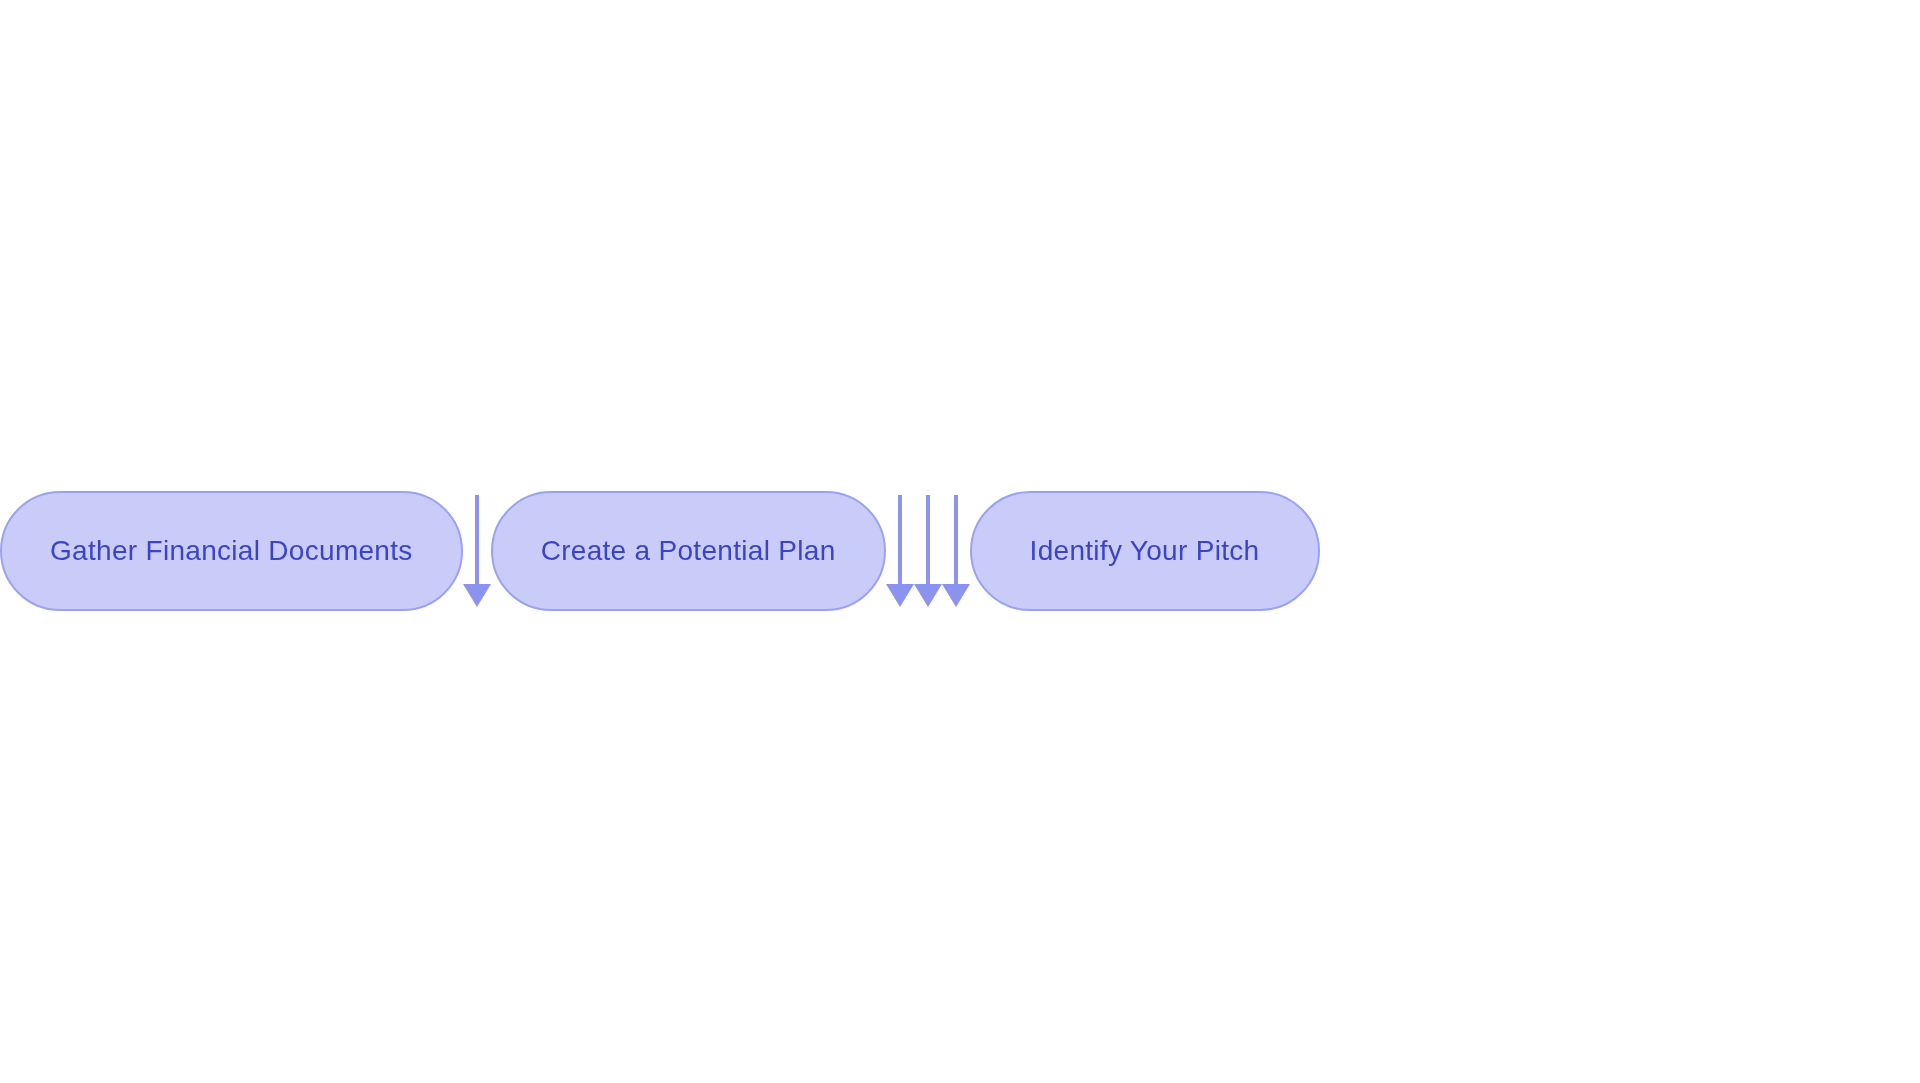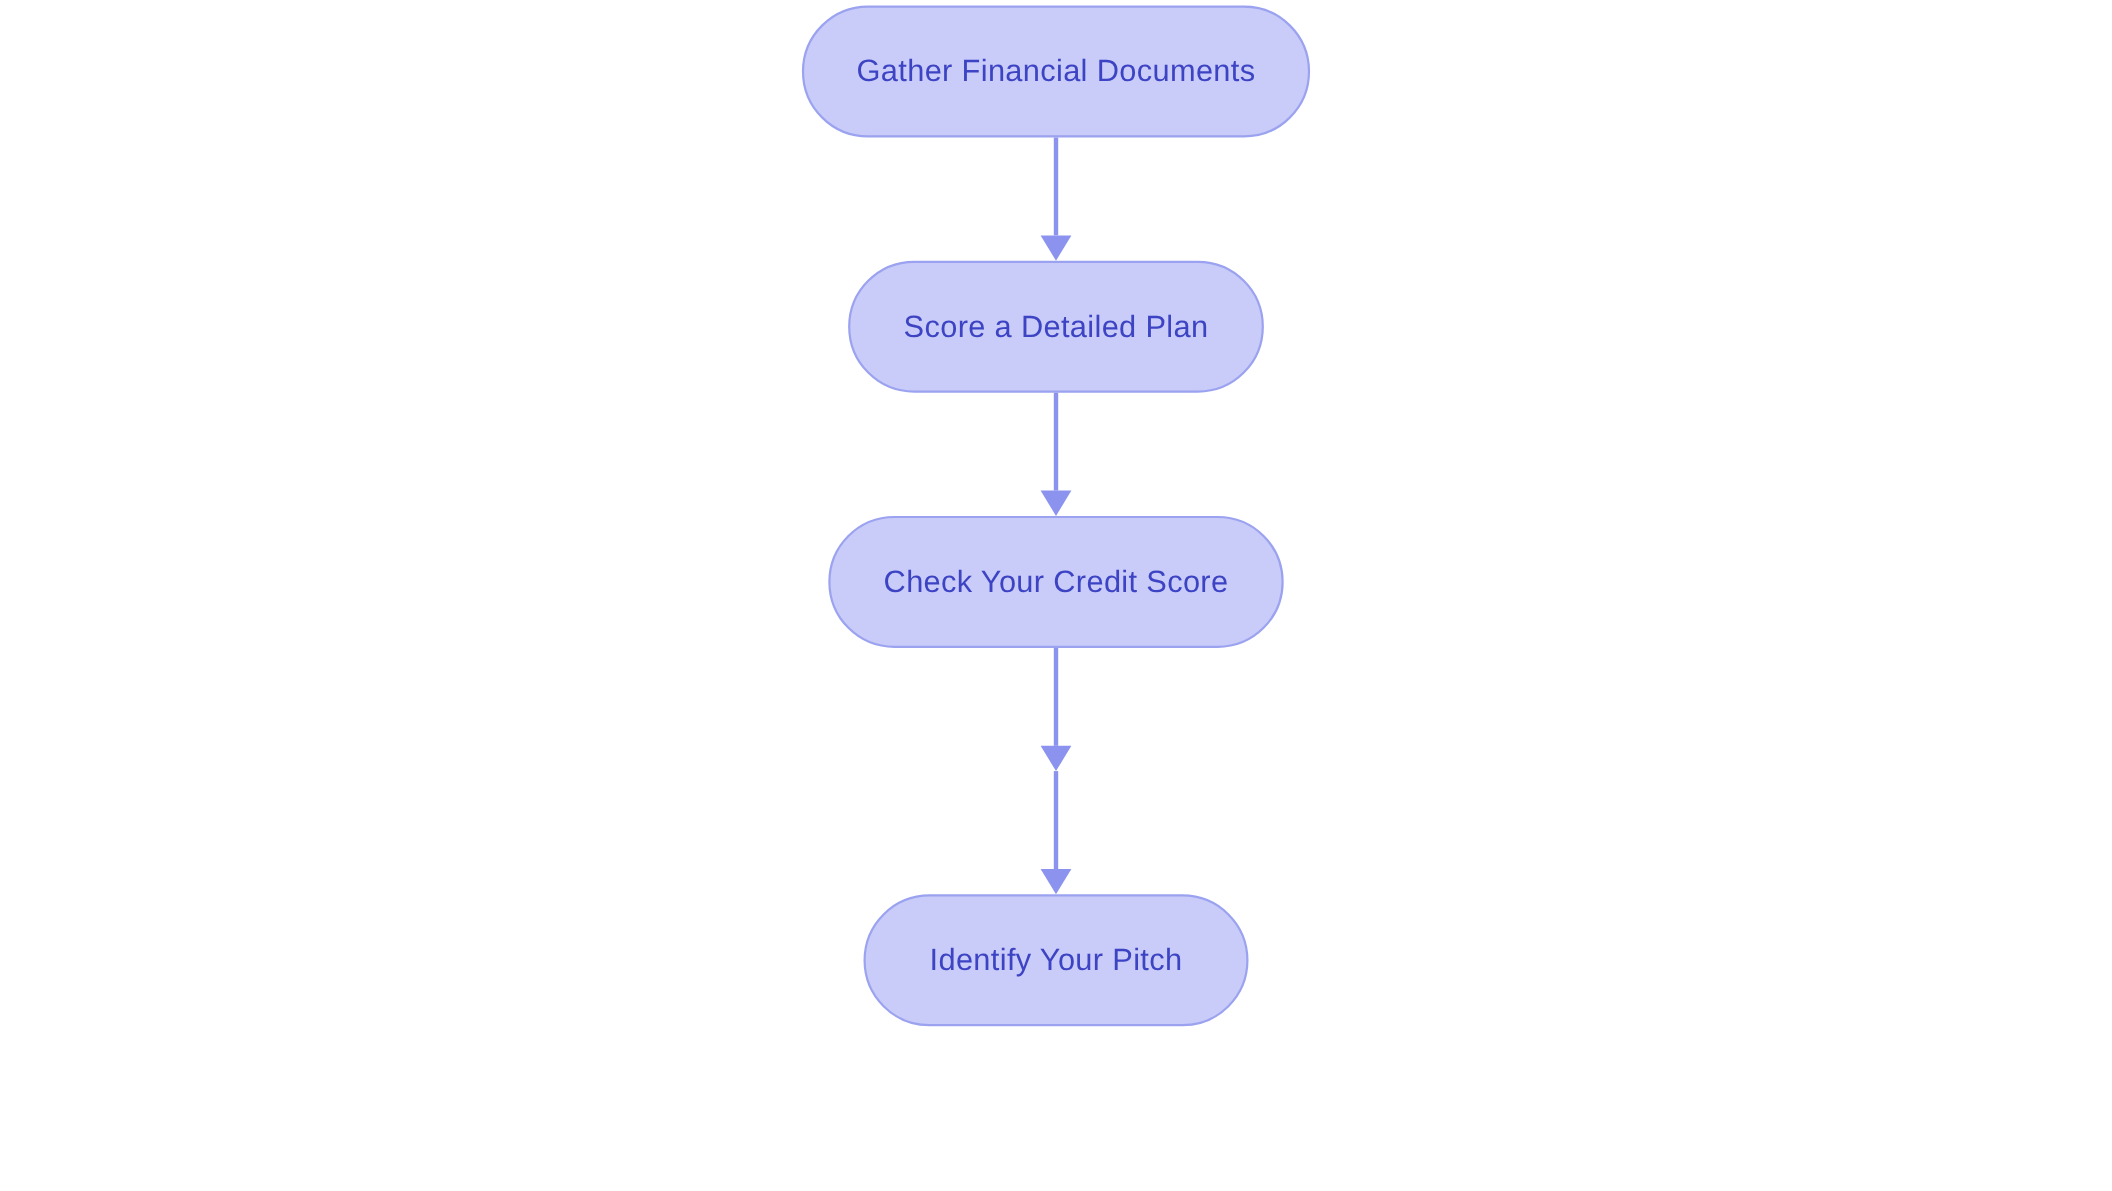--- a/index.html
+++ b/index.html
@@ -11,22 +11,22 @@
   }
   *{box-sizing:border-box;}
   html,body{margin:0;padding:0;}
   body{
     width:1920px;height:1083px;overflow:hidden;
     background:var(--bg);
     font-family:"Liberation Sans","DejaVu Sans",sans-serif;
   }
   .canvas{
     width:100%;height:100%;
-    display:flex;flex-direction:column;align-items:center;
-    padding-top:5px;
+    display:flex;flex-direction:row;align-items:center;
+    padding-top:19px;
   }
   .flow-node{
     height:120px;
     min-width:350px;
     padding:0 48px;
     border-radius:60px;
     background:var(--node-fill);
     border:2px solid var(--node-border);
     display:flex;align-items:center;justify-content:center;
     flex:0 0 auto;
@@ -62,31 +62,28 @@
   <div class="flow-node">
     <span class="node-label">Gather Financial Documents</span>
   </div>
 
   <div class="arrow">
     <div class="arrow-line"></div>
     <div class="arrow-head"></div>
   </div>
 
   <div class="flow-node">
-    <span class="node-label">Score a Detailed Plan</span>
+    <span class="node-label">Create a Potential Plan</span>
   </div>
 
   <div class="arrow">
     <div class="arrow-line"></div>
     <div class="arrow-head"></div>
   </div>
 
-  <div class="flow-node">
-    <span class="node-label">Check Your Credit Score</span>
-  </div>
 
   <div class="arrow">
     <div class="arrow-line"></div>
     <div class="arrow-head"></div>
   </div>
 
 
   <div class="arrow">
     <div class="arrow-line"></div>
     <div class="arrow-head"></div>

